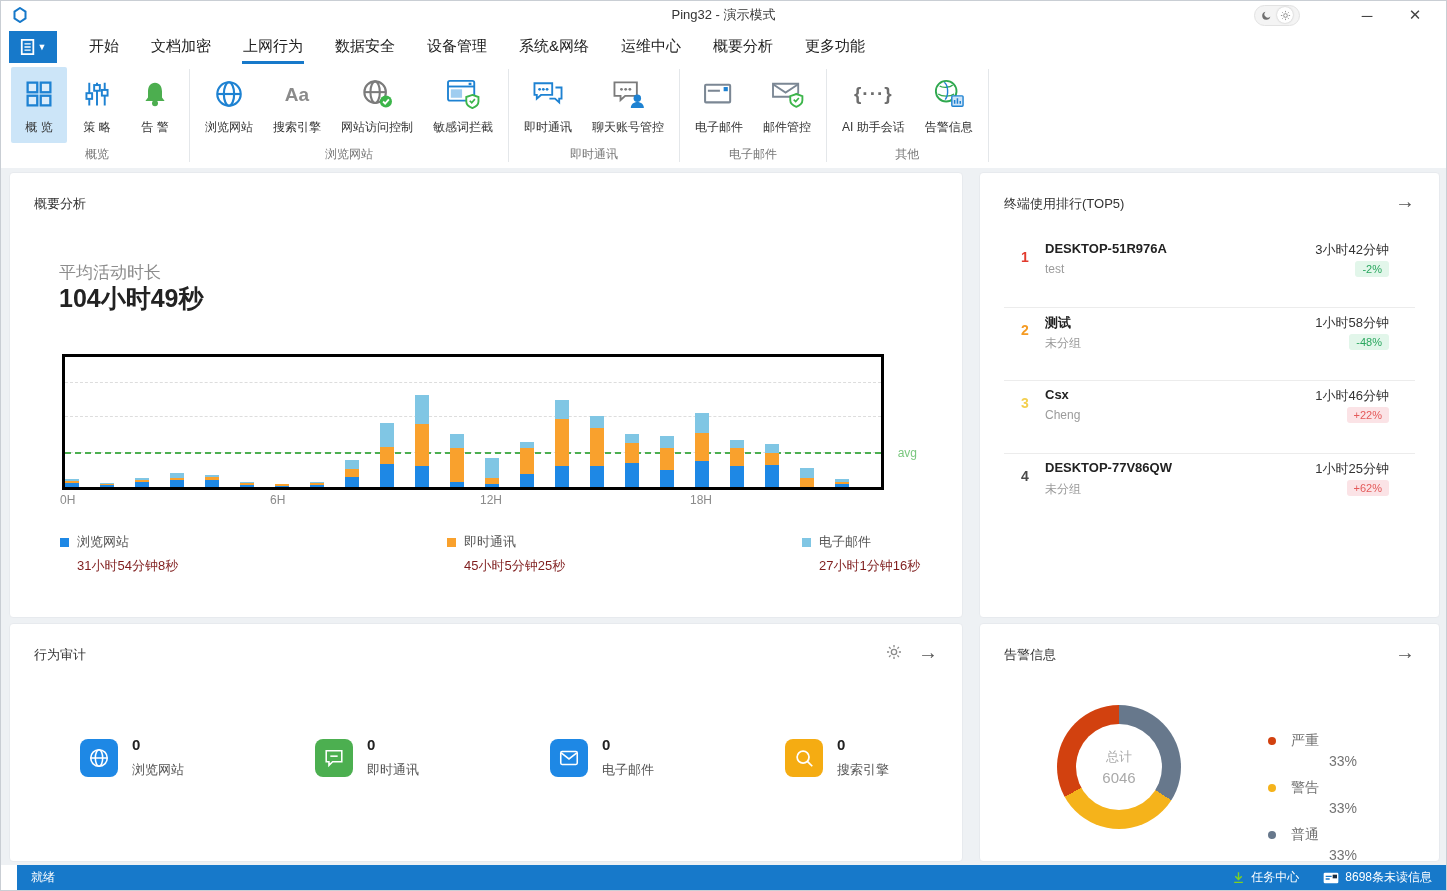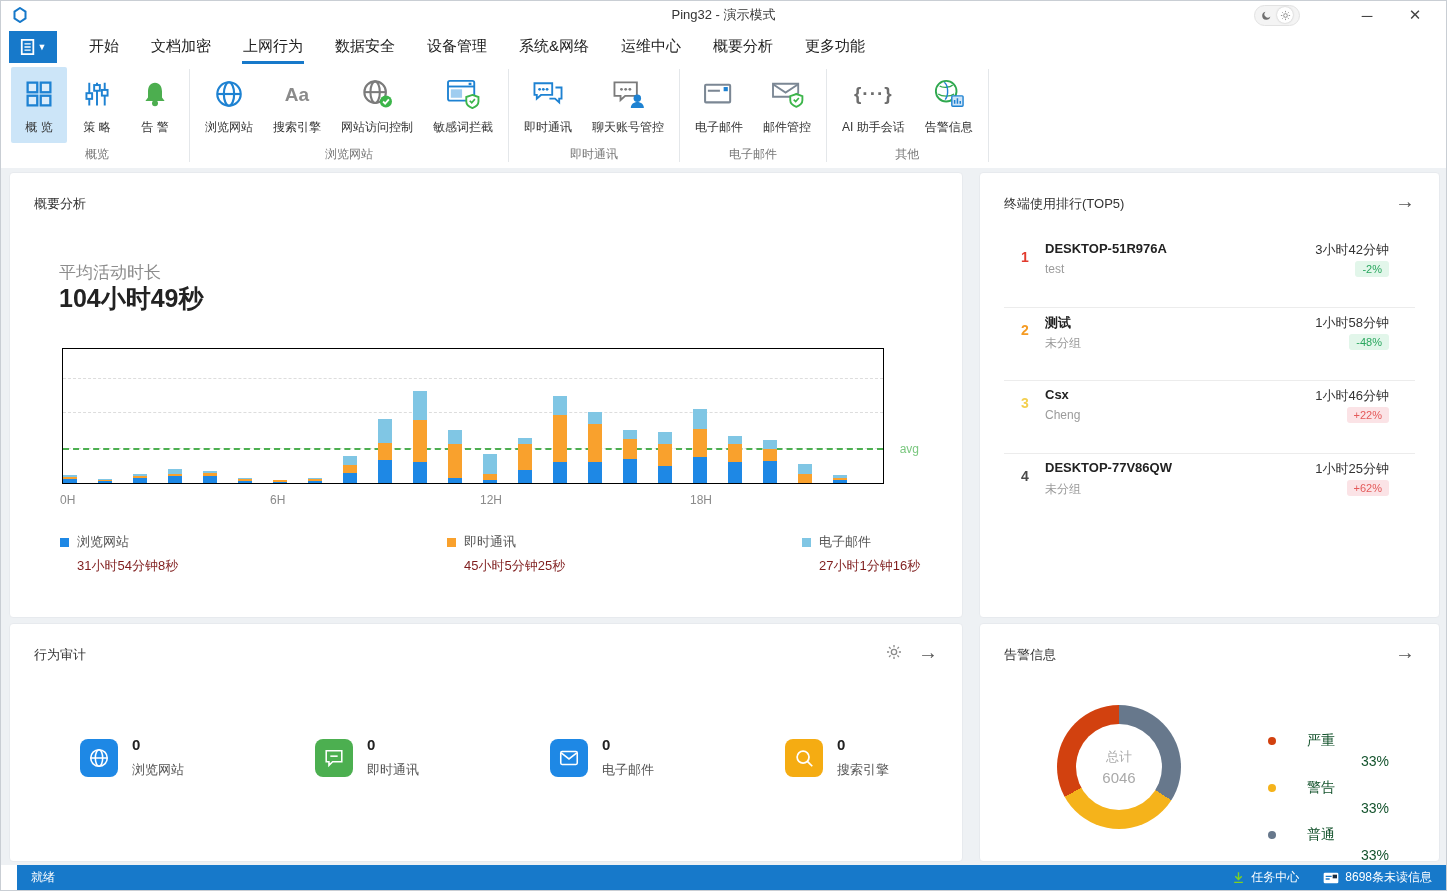--- a/index.html
+++ b/index.html
@@ -49,21 +49,21 @@
   .panel-audit    { left:8px;  top:455px; width:954px; height:239px; }
   .panel-alerts   { left:978px; top:455px; width:461px; height:239px; }
   .panel-header { position:absolute; top:22px; left:24px; font-size:13px; color:#333; }
   .panel-actions { position:absolute; top:18px; right:24px; display:flex; align-items:center; gap:16px; }
   .arrow-glyph { font-size:20px; color:#555; line-height:1; cursor:pointer; }
   .gear-btn { cursor:pointer; display:flex; align-items:center; }
   
   .metric-label { position:absolute; top:88px; left:49px; font-size:17px; color:#8d8d8d; }
   .metric-value { position:absolute; top:109px; left:49px; font-size:25px; font-weight:bold; color:#222; }
   
-  .plot { position:absolute; left:52px; top:175px; width:822px; height:136px; border:1px solid #000000; }
+  .plot { position:absolute; left:52px; top:181px; width:822px; height:136px; border:3px solid #000000; }
   .gridline { position:absolute; left:0; right:0; height:0; border-top:1px dashed #ddd; }
   .avg-line { position:absolute; left:0; right:0; bottom:33px; height:0; border-top:2px dashed #4caf50; }
   .avg-label { position:absolute; right:-36px; bottom:27px; font-size:12px; color:#7ac77f; }
   .bar { position:absolute; bottom:0; width:14px; display:flex; flex-direction:column-reverse; }
   .bar div { width:100%; }
   .x-label { position:absolute; top:320px; font-size:12px; color:#8a8a8a; }
   
   .legend-item { position:absolute; top:360px; font-size:13px; color:#555; }
   .legend-name { display:flex; align-items:center; gap:8px; }
   .legend-swatch { width:9px; height:9px; flex:0 0 auto; }
@@ -84,21 +84,21 @@
   .stat-icon { width:38px; height:38px; border-radius:8px; display:flex; align-items:center; justify-content:center; margin-top:3px; }
   .stat-value { font-size:15px; font-weight:bold; color:#222; }
   .stat-label { font-size:13px; color:#555; margin-top:8px; }
   .ic-blue{background:#1e88e5;} .ic-green{background:#4caf50;} .ic-yellow{background:#f5ac12;}
   
   .donut { position:absolute; left:77px; top:81px; width:124px; height:124px; border-radius:50%; }
   .donut-hole { position:absolute; left:19px; top:19px; width:86px; height:86px; border-radius:50%; background:#fff;
     display:flex; flex-direction:column; align-items:center; justify-content:center; gap:3px; }
   .donut-total-label { font-size:13px; color:#a9a9a9; }
   .donut-total-value { font-size:15px; color:#a9a9a9; }
-  .alegend-item { position:absolute; left:288px; display:flex; align-items:center; font-size:14px; color:#14532d;gap:16px; }
+  .alegend-item { position:absolute; left:288px; display:flex; align-items:center; font-size:14px; color:#737373; }
   .alegend-dot { width:8px; height:8px; border-radius:50%; margin-right:15px; }
   .alegend-pct { margin-left:10px;margin-top:41px; }
   
   .statusbar { position:absolute; left:16px; right:0; bottom:0; height:25px; background:#1779ca; color:#fff;
     display:flex; align-items:center; font-size:12px; padding:0 14px; }
   .status-right { margin-left:auto; display:flex; align-items:center; gap:24px; }
   .status-item { display:flex; align-items:center; gap:6px; cursor:pointer; }
 </style>
 </head>
 <body>

